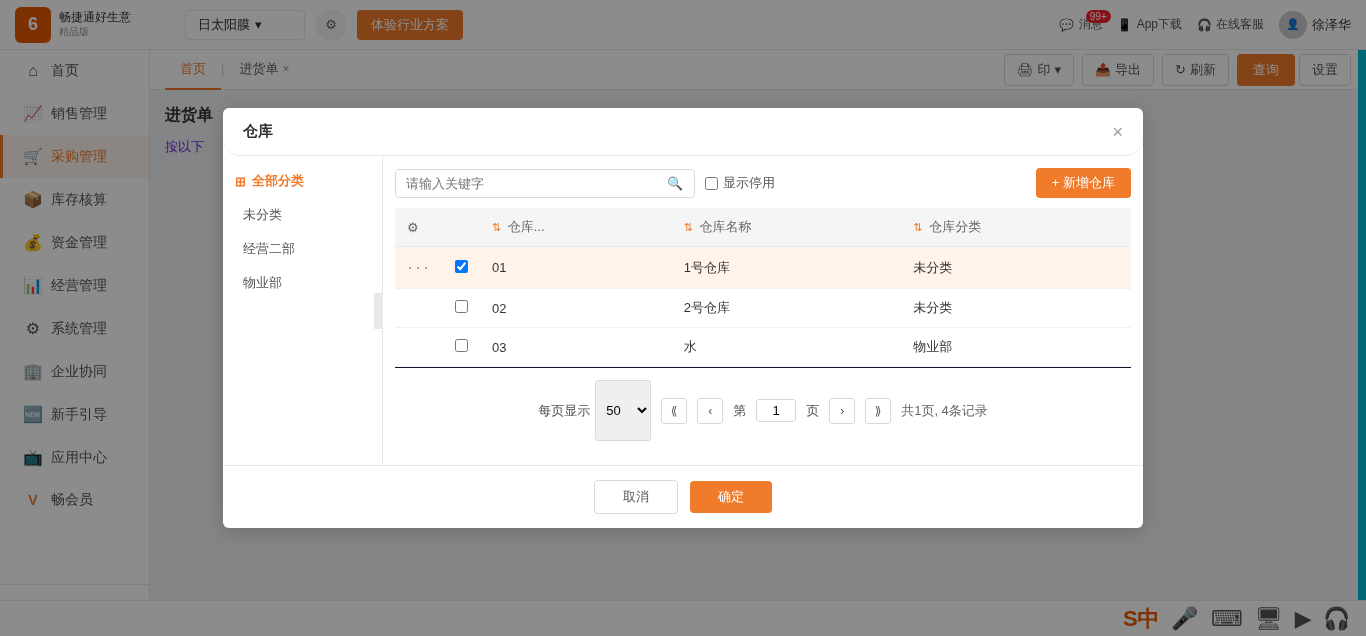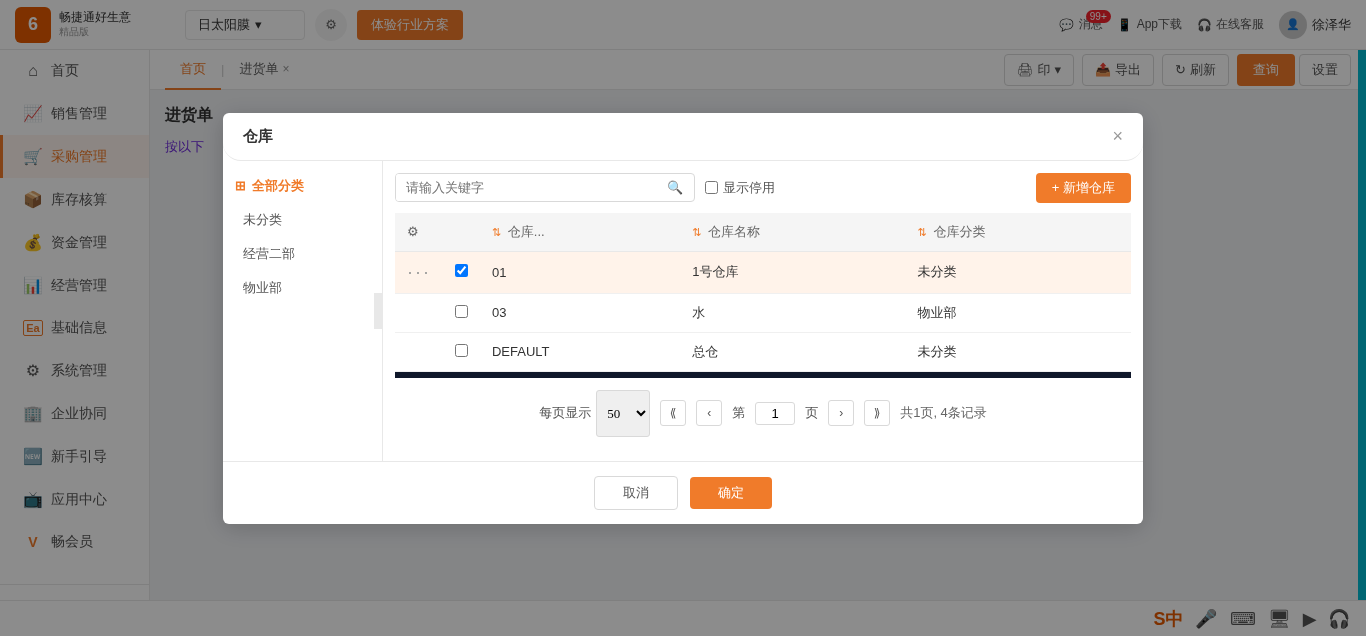--- a/index.html
+++ b/index.html
@@ -345,35 +345,34 @@
     .data-table tbody tr.selected { background: #fff3ea; }
     .table-scroll { overflow-y: auto; flex: 1; }
 
     
     .pagination {
       display: flex;
       align-items: center;
       justify-content: center;
       gap: 10px;
       padding: 12px;
-      border-top: 6px solid #0f172a;
+      border-top: 1px solid #0f172a;
       font-size: 13px;
       color: #555;
     }
     .page-size-select {
       display: flex;
       align-items: center;
       gap: 5px;
     }
     .page-size-select select {
       border: 1px solid #d9d9d9;
       border-radius: 3px;
-      padding: 14px 6px;
-      font-size: 13px;
-      font-family: Liberation Serif, serif;
+      padding: 21px 6px;
+      font-size: 13px;
     }
     .page-nav-btn {
       width: 26px; height: 26px;
       border: 1px solid #d9d9d9;
       background: #fff;
       border-radius: 3px;
       cursor: pointer;
       display: flex; align-items: center; justify-content: center;
       color: #555;
       font-size: 12px;
@@ -441,21 +440,21 @@
       height: 36px;
       background: #fff;
       border-top: 1px solid #e8e8e8;
       display: flex;
       align-items: center;
       justify-content: flex-end;
       padding: 0 15px;
       gap: 12px;
       z-index: 5;
     }
-    .bottom-icon { font-size: 18px; cursor: pointer; color: #555; text-align: center; }
+    .bottom-icon { font-size: 22px; cursor: pointer; color: #555; text-align: center; }
 
     .sort-icon { color: #f07b2a; margin-right: 3px; font-size: 11px; }
   </style>
 </head>
 <body>
 
 <div class="top-header">
   <div class="logo-area">
     <div class="logo-icon">6</div>
     <div>
@@ -514,24 +513,20 @@
       <span class="sidebar-icon">📦</span>
       <span>库存核算</span>
     </div>
     <div class="sidebar-item">
       <span class="sidebar-icon">💰</span>
       <span>资金管理</span>
     </div>
     <div class="sidebar-item">
       <span class="sidebar-icon">📊</span>
       <span>经营管理</span>
-    </div>
-    <div class="sidebar-item">
-      <span class="sidebar-icon" style="font-size:11px;font-weight:bold;color:#f07b2a;border:1px solid #f07b2a;border-radius:2px;padding:1px 2px;">Ea</span>
-      <span>基础信息</span>
     </div>
     <div class="sidebar-item">
       <span class="sidebar-icon">⚙</span>
       <span>系统管理</span>
     </div>
     <div class="sidebar-item">
       <span class="sidebar-icon">🏢</span>
       <span>企业协同</span>
     </div>
     <div class="sidebar-item">
@@ -665,34 +660,34 @@
     <td>1号仓库</td>
     <td>未分类</td>
   </tr>
                 <tr>
     <td class="actions-cell">
       <span class="row-actions"></span>
     </td>
     <td class="th-check">
       <input type="checkbox" style="">
     </td>
-    <td>03</td>
-    <td>水</td>
-    <td>物业部</td>
+    <td>02</td>
+    <td>2号仓库</td>
+    <td>未分类</td>
   </tr>
                 <tr>
     <td class="actions-cell">
       <span class="row-actions"></span>
     </td>
     <td class="th-check">
       <input type="checkbox" style="">
     </td>
-    <td>DEFAULT</td>
-    <td>总仓</td>
-    <td>未分类</td>
+    <td>03</td>
+    <td>水</td>
+    <td>物业部</td>
   </tr>
               </tbody>
           </table>
         </div>
 
         <div class="pagination">
           <div class="page-size-select">
             <span>每页显示</span>
             <select>
             <option value="10">10</option><option value="20">20</option><option value="50" selected="">50</option><option value="100">100</option></select>

